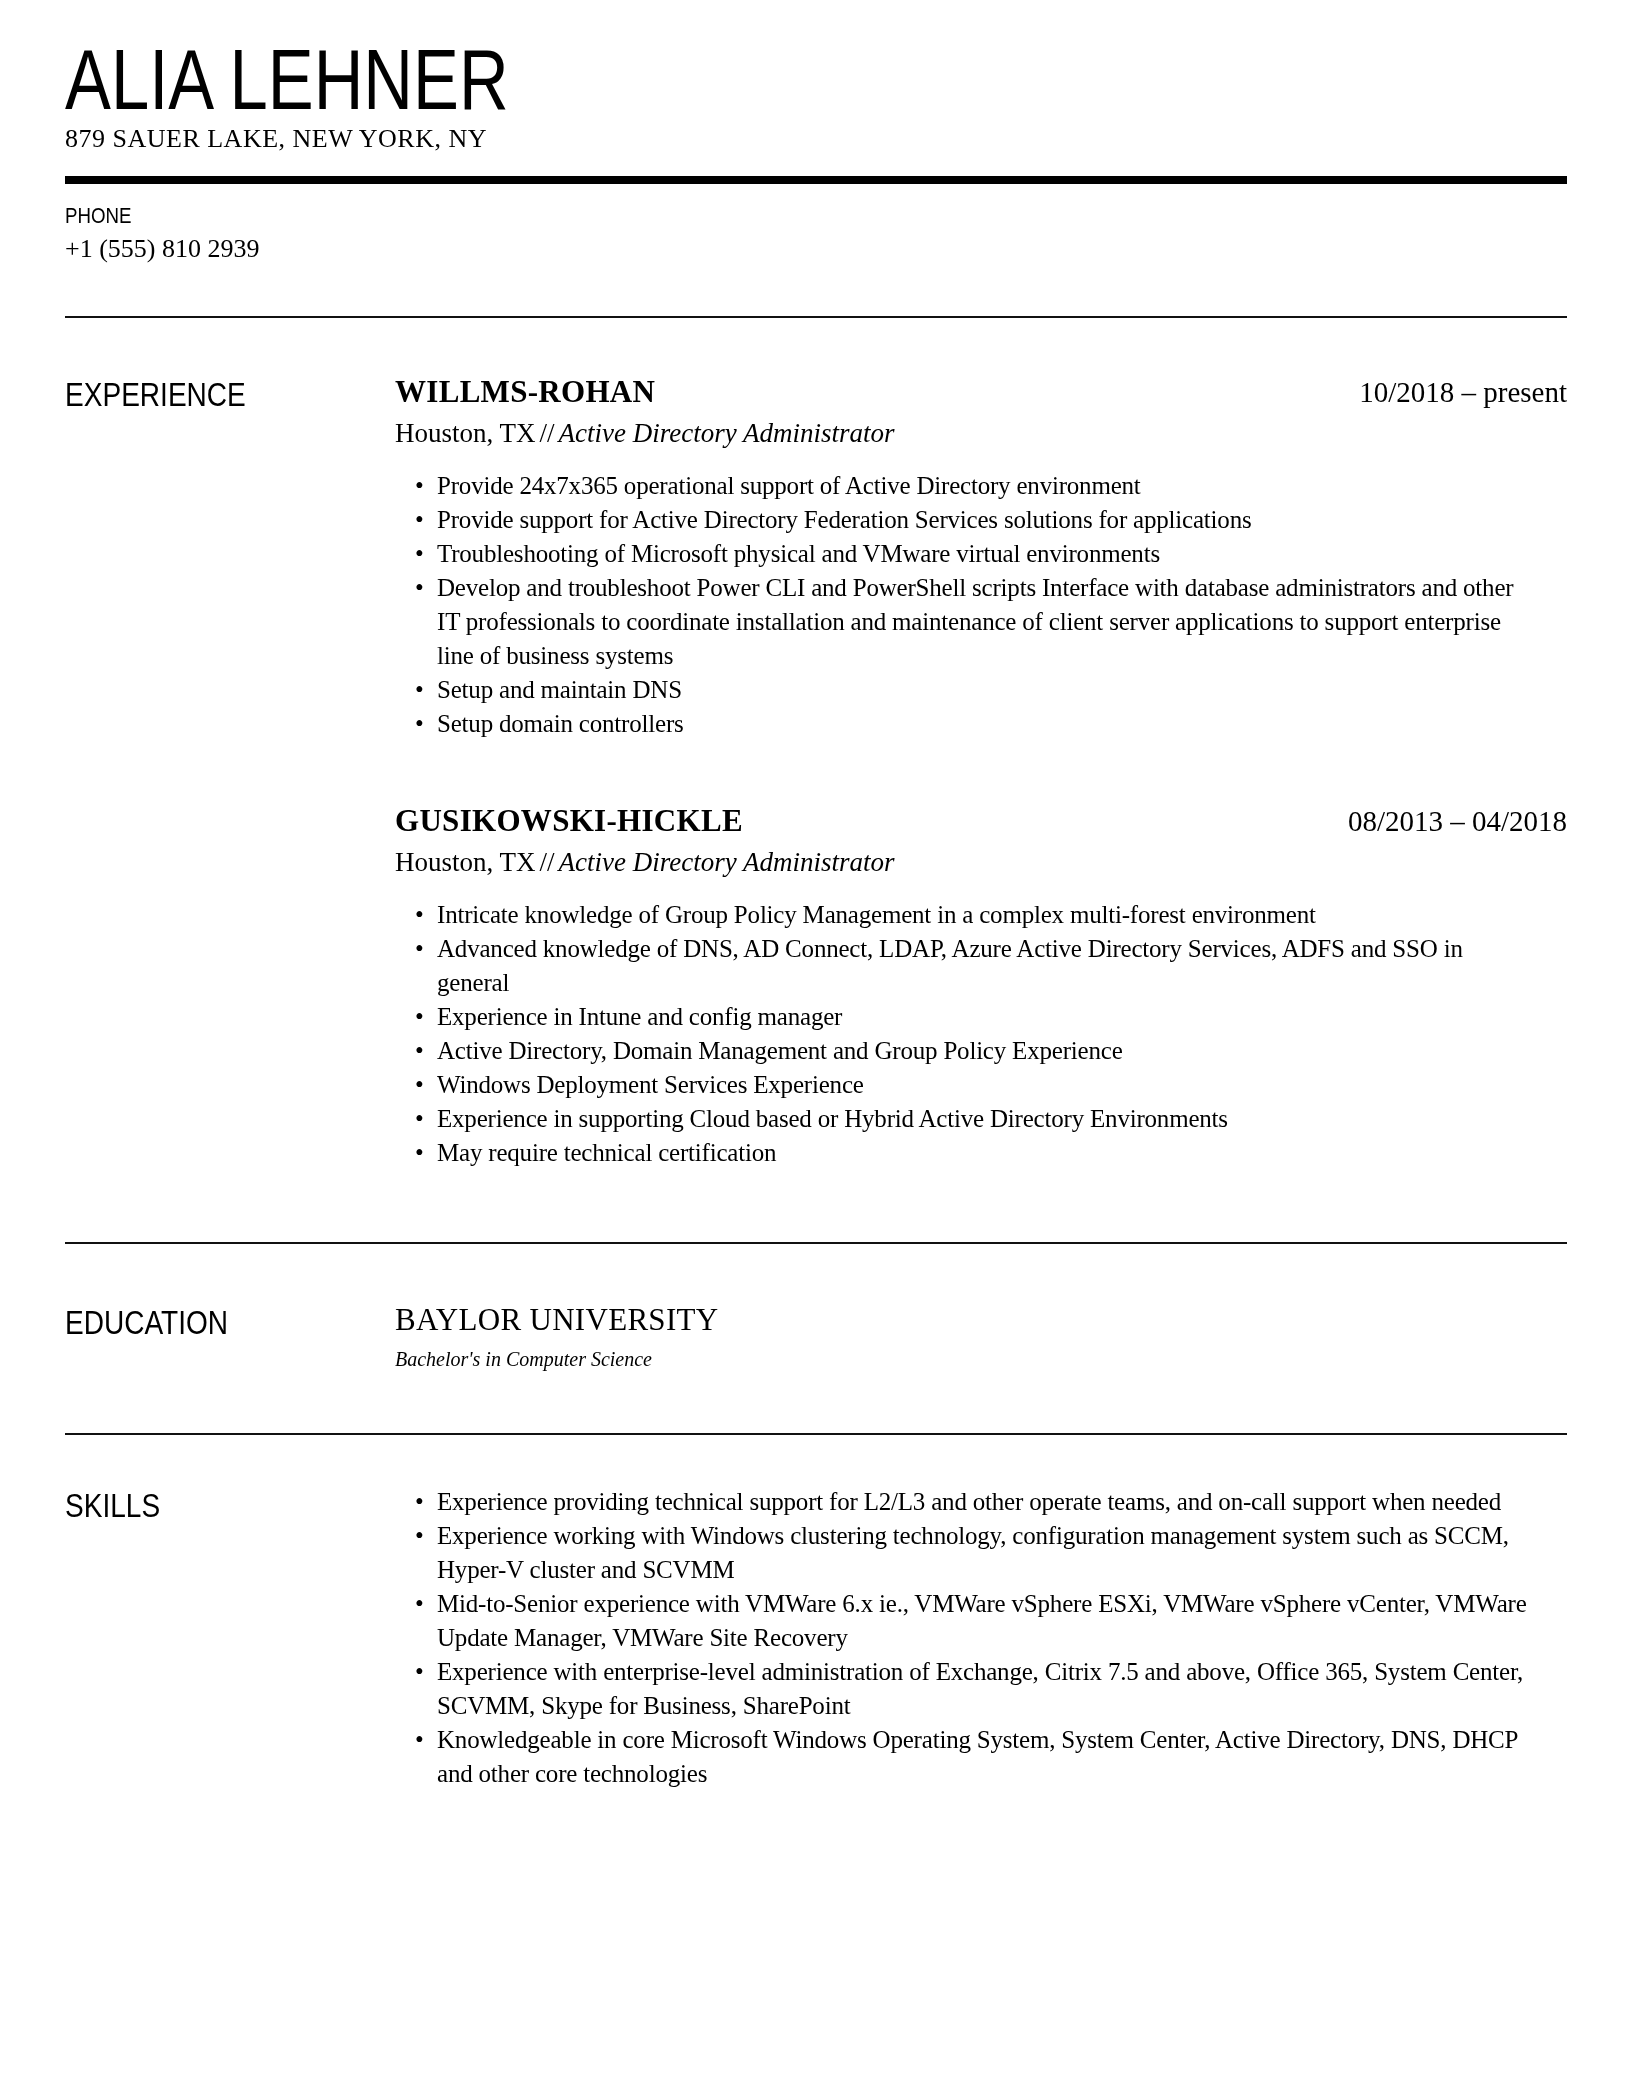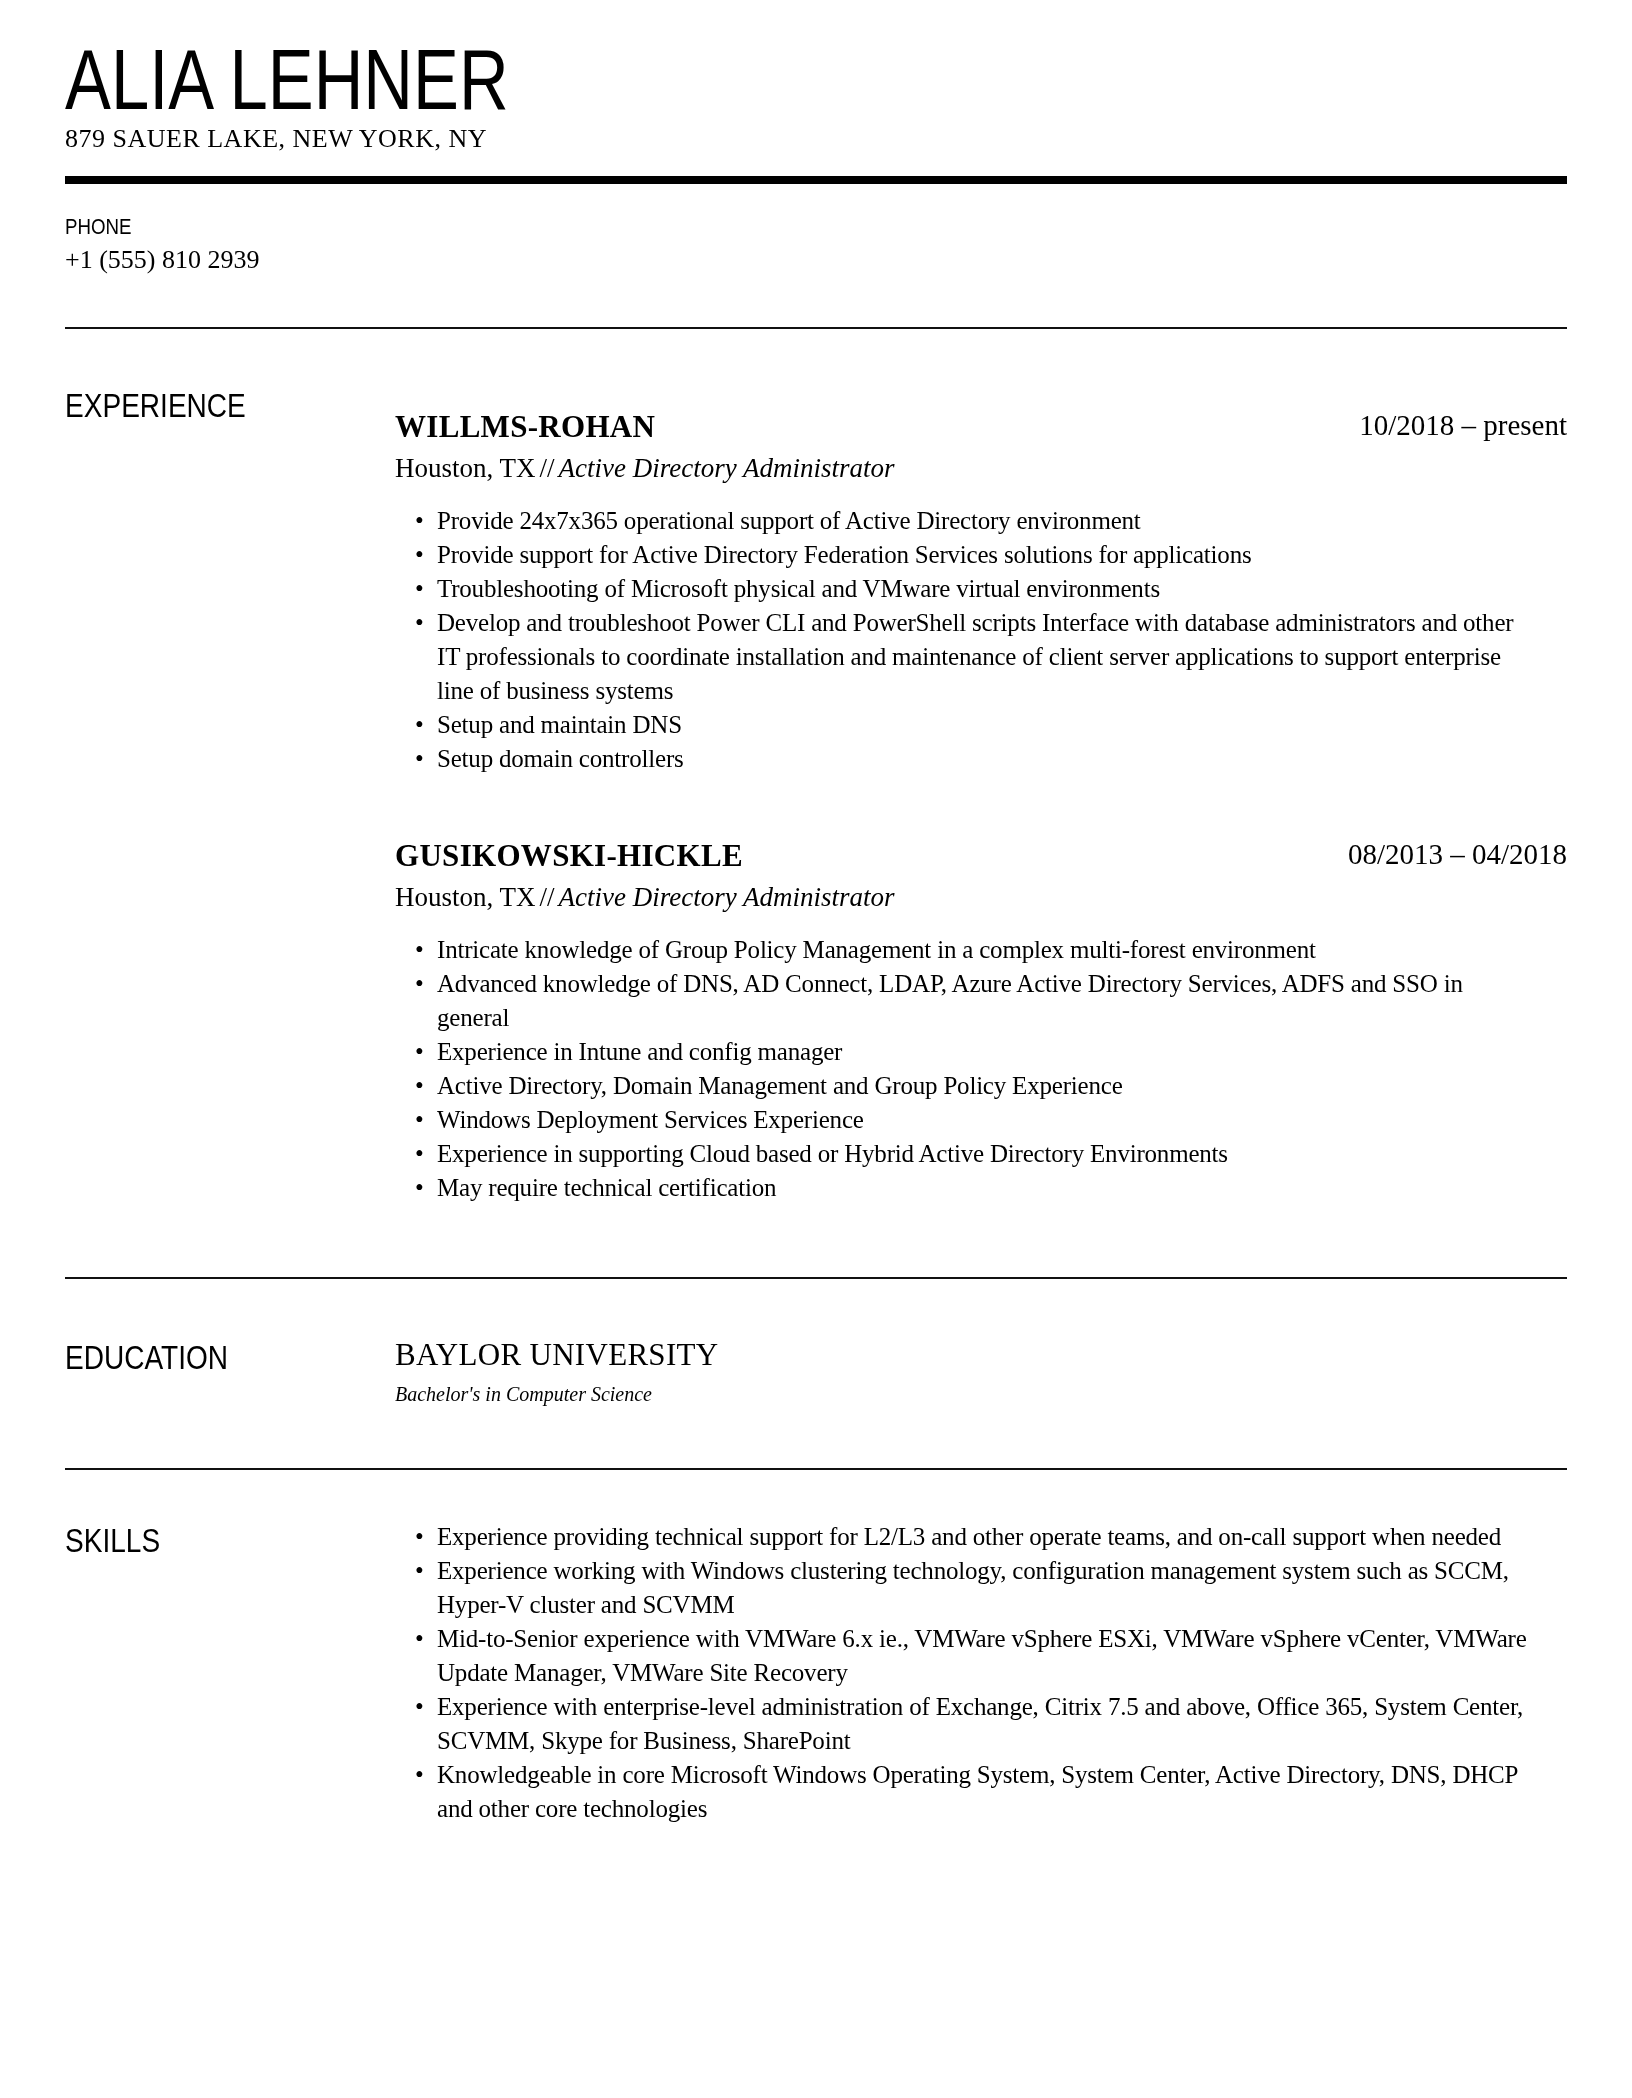--- a/index.html
+++ b/index.html
@@ -14,21 +14,21 @@
   
   .name {
     font-family:"Liberation Sans", sans-serif;
     font-size:86px; font-weight:400; line-height:1.05;
     transform:scaleX(0.80); transform-origin:0 0;
     white-space:nowrap; margin-top:10px;
   }
   .address { font-size:26px; letter-spacing:0.5px; }
   .bar { height:8px; background:#000; margin-top:22px; }
 
-  .contact { margin-top:30px; }
+  .contact { margin-top:19px; }
   .contact-label {
     font-family:"Liberation Sans", sans-serif; font-size:22px;
     transform:scaleX(0.85); transform-origin:0 0; white-space:nowrap;
   }
   .contact-value { font-size:26px; margin-top:5px; }
 
   .rule { border:none; border-top:2px solid #111; margin:0; }
   .rule-1 { margin-top:52px; }
   .rule-2 { margin-top:72px; }
   .rule-3 { margin-top:62px; }
@@ -37,21 +37,21 @@
   .section-exp { margin-top:56px; }
   .section-edu { margin-top:58px; }
   .section-skl { margin-top:50px; }
   .section-label {
     font-family:"Liberation Sans", sans-serif; font-size:33px; font-weight:400;
     transform:scaleX(0.85); transform-origin:0 0; white-space:nowrap;
     padding-top:2px;
   }
 
   .job + .job { margin-top:62px; }
-  .job-head { display:flex; justify-content:space-between; align-items:flex-start;margin-top:24px; }
+  .job-head { display:flex; justify-content:space-between; align-items:center; }
   .company { font-size:31px; font-weight:bold; letter-spacing:0.3px; }
   .dates { font-size:29px; }
   .job-sub { font-size:27px; margin-top:8px; }
   .sep { margin:0 4px; }
   .role { font-style:italic; }
 
   ul.bullets {
     list-style:none; margin:20px 0 0 0; padding:0 0 0 42px;
     font-size:25px; line-height:34px; letter-spacing:-0.2px;
     max-width:1100px;

